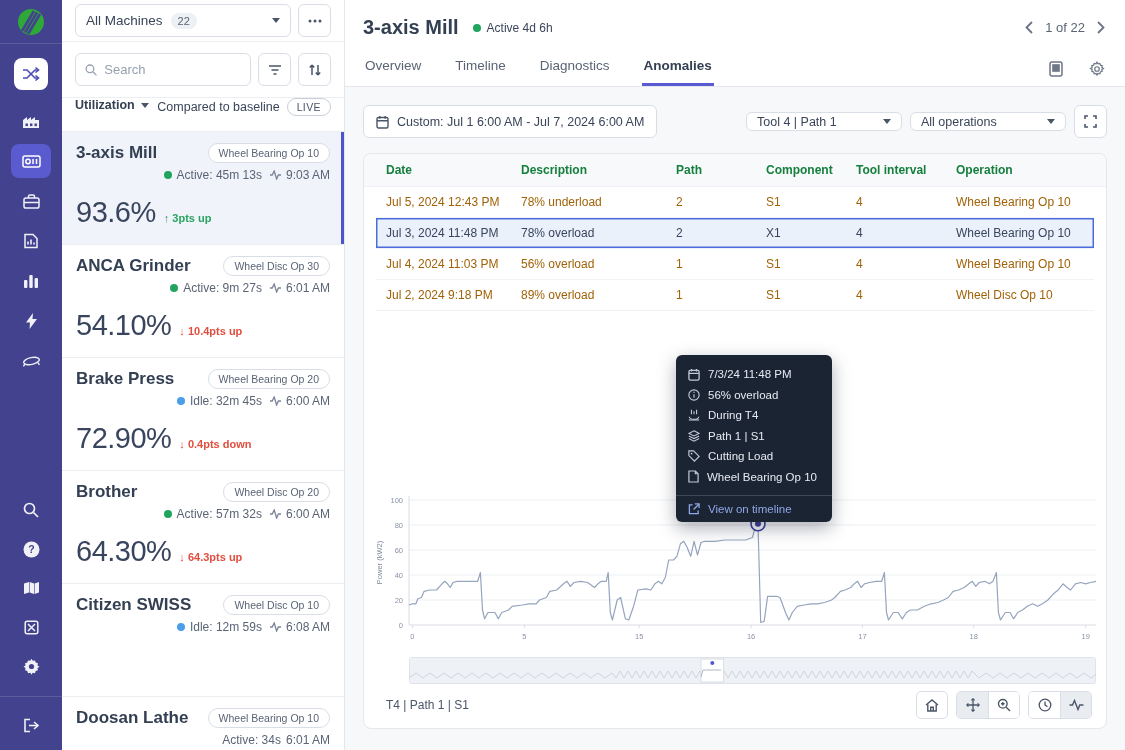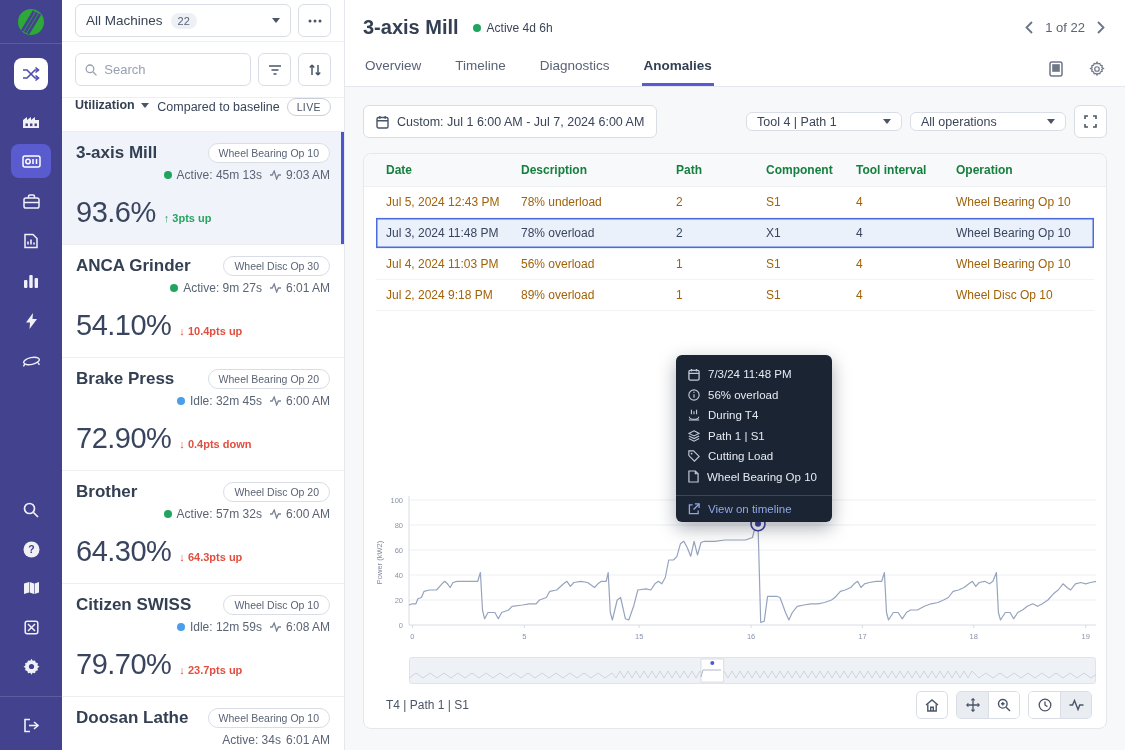--- a/index.html
+++ b/index.html
@@ -364,24 +364,20 @@
     </div>
     <div class="m-status">
       <span class="dot idle"></span>
       <span>Idle: 12m 59s</span>
       <span class="pulse-ic">
           <svg class="ic" width="11" height="10" viewBox="0 0 11 10" fill="none" stroke="currentColor" stroke-width="1.3">
             <path d="M0 5 h2.2 L4.2 1 L6.6 9 L8.4 5 H11"></path>
           </svg>
         </span>
       <span>6:08 AM</span>
-    </div>
-    <div class="m-pct-row">
-      <span class="m-pct">79.70%</span>
-      <span class="delta down">↓ 23.7pts up</span>
     </div>
   </div>
 
   <div class="m-card">
     <div class="m-top">
       <span class="m-name">Doosan Lathe</span>
       <span class="op-pill">Wheel Bearing Op 10</span>
     </div>
     <div class="m-status">
 

